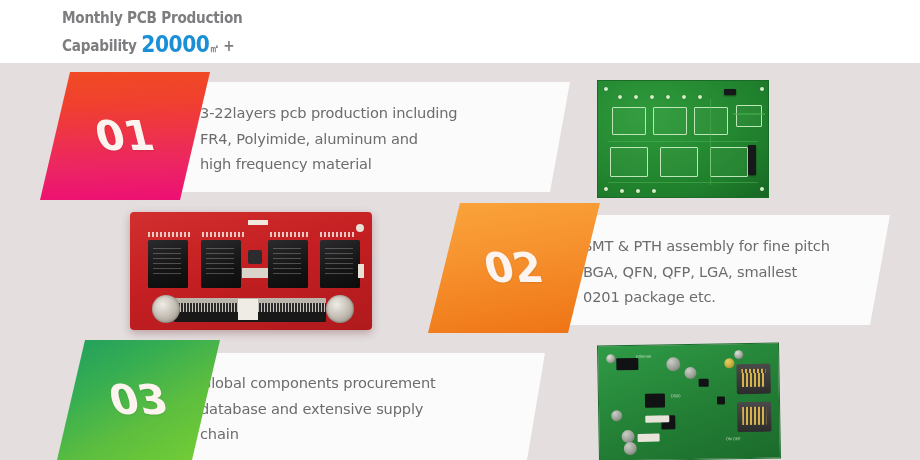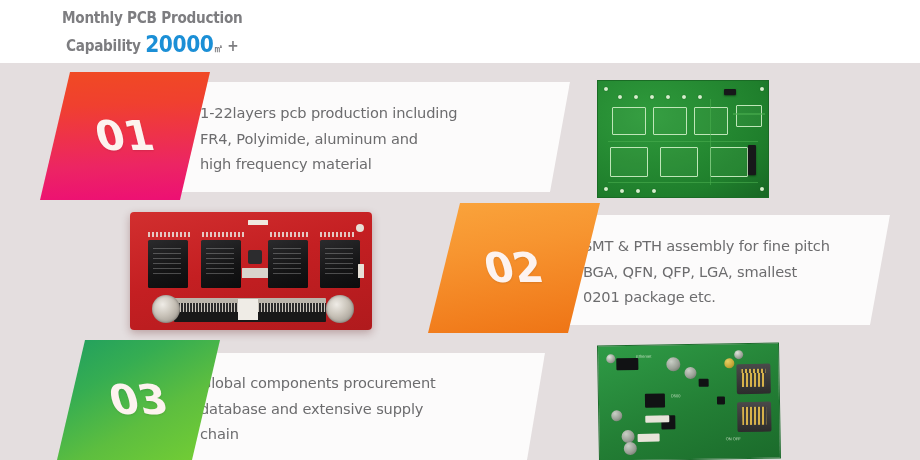--- a/index.html
+++ b/index.html
@@ -22,21 +22,20 @@
     width: 920px; height: 63px;
     background: #ffffff;
   }
   .stat-block {
     position: absolute;
     top: 5px;
     font-family: "DejaVu Sans", sans-serif;
     font-weight: bold;
     color: #7d7d80;
     letter-spacing: -0.3px;
-    text-align: center;
   }
   .stat-line {
     display: block;
     font-size: 15.5px;
     line-height: 26px;
     white-space: nowrap;
     transform: scaleX(0.88);
     transform-origin: left center;
   }
   .stat-num {
@@ -286,21 +285,21 @@
       <span class="stat-line">Monthly PCB Production</span>
       <span class="stat-line"><span>Capability </span><span class="stat-num">20000</span><span class="stat-unit">㎡</span><span class="stat-plus-grey"> +</span></span>
     </div>
 
 
 
   </div>
 
   <div class="row" id="row-1">
     <div class="panel" id="panel-1"></div>
-    <div class="panel-text" id="text-1">1-22layers pcb production including
+    <div class="panel-text" id="text-1">3-22layers pcb production including
 FR4, Polyimide, aluminum and
 high frequency material</div>
     <div class="badge" id="badge-1">
       <span class="badge-num">01</span>
     </div>
   </div>
 
   <div class="pcb" id="pcb-1">
     <div class="pcb-pad" style="left:14px;top:26px;width:34px;height:28px;"></div>
     <div class="pcb-pad" style="left:55px;top:26px;width:34px;height:28px;"></div>

